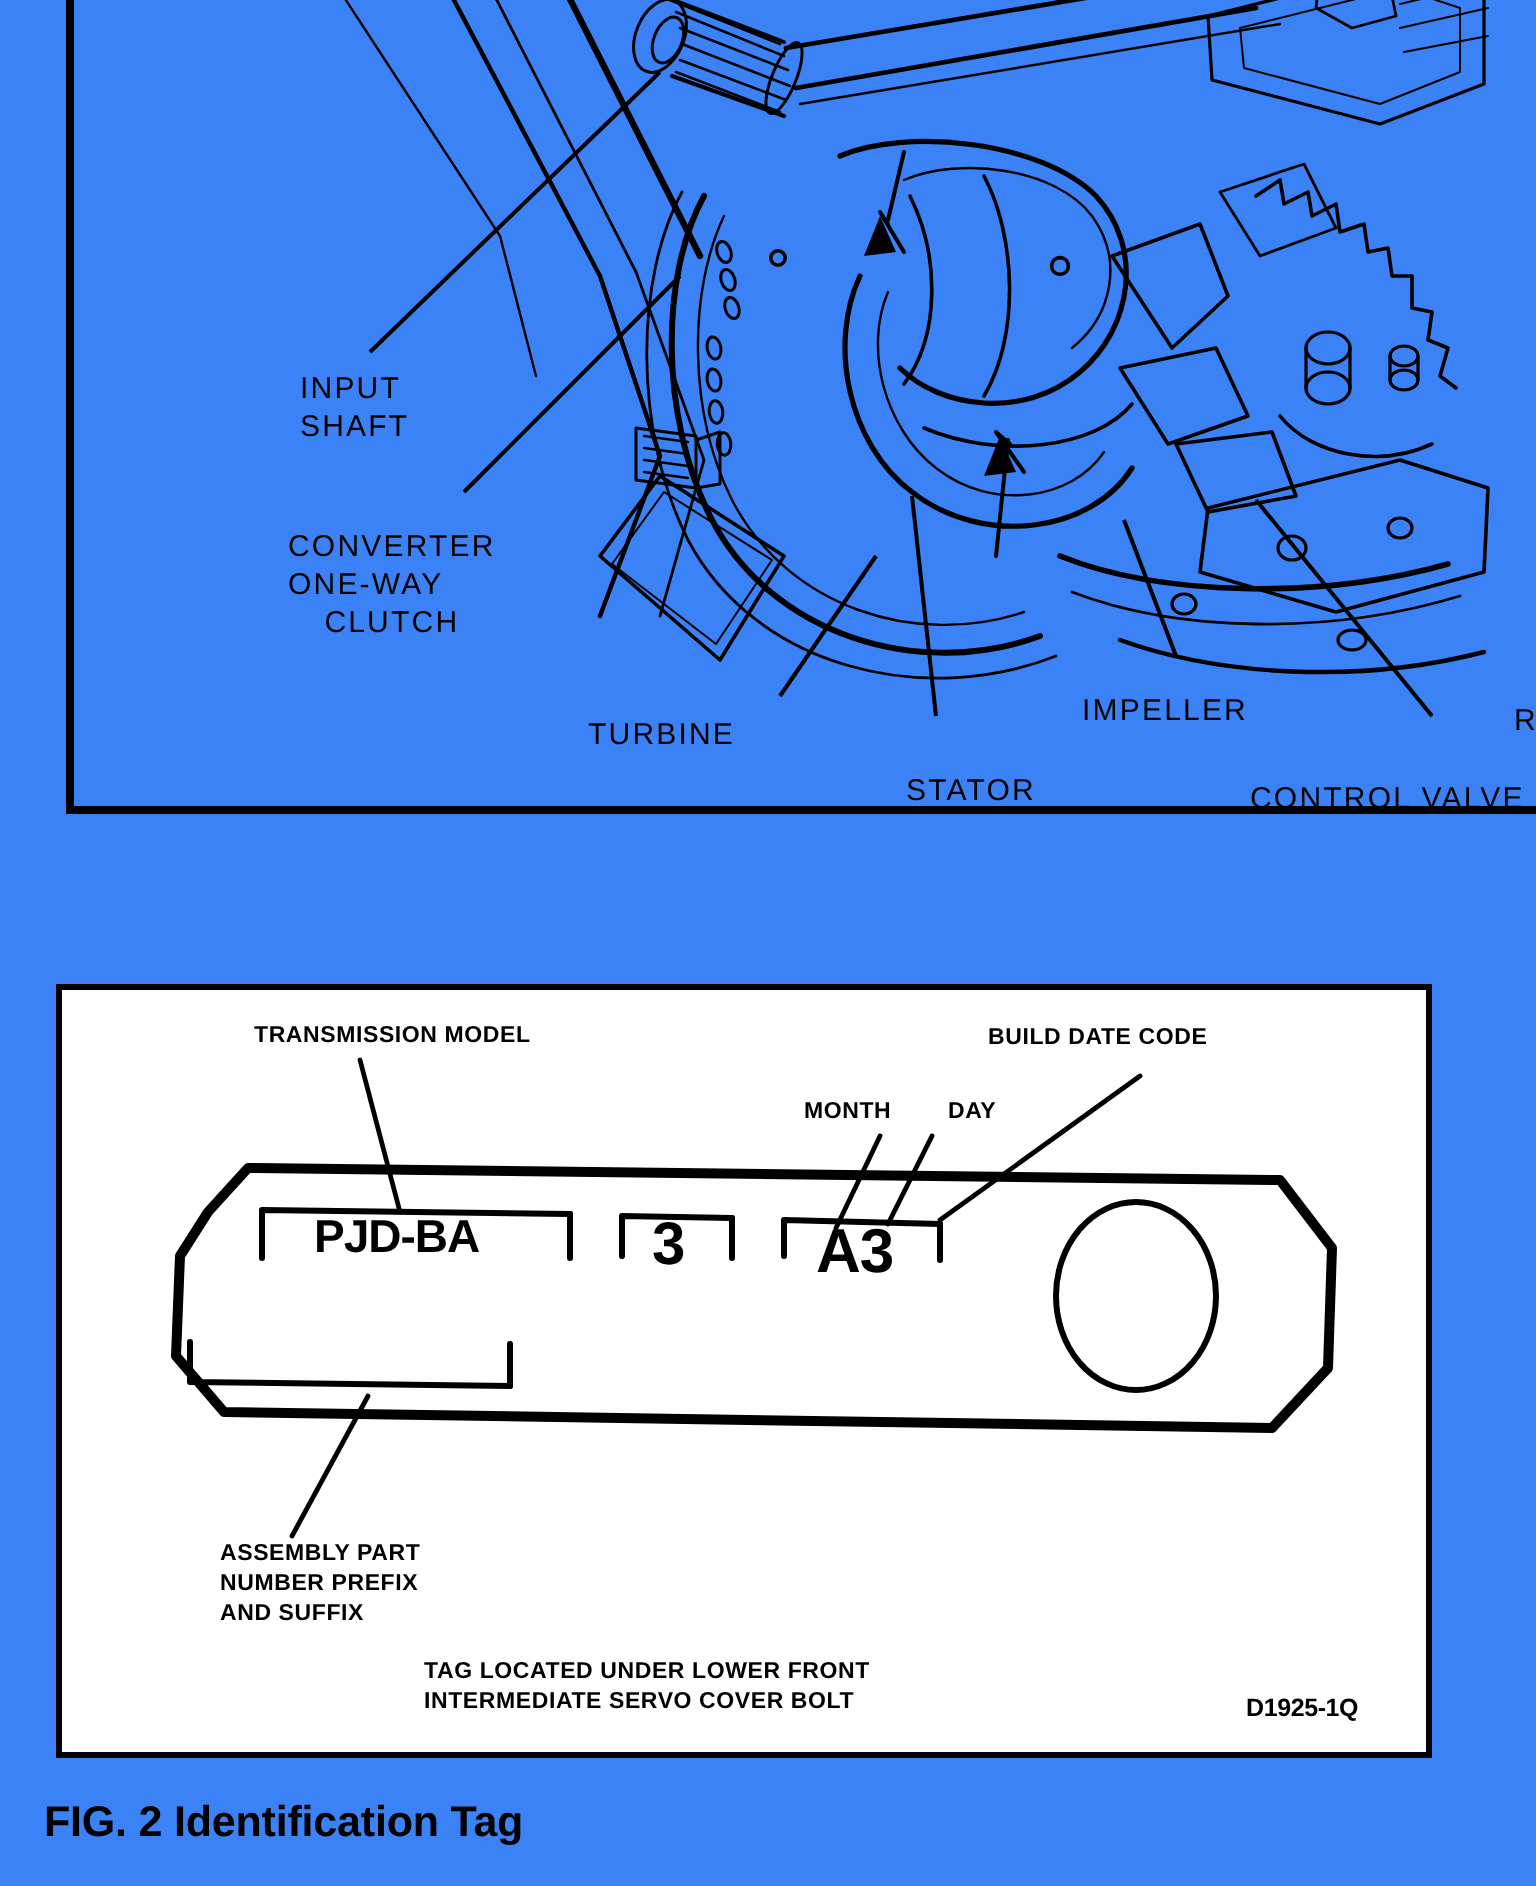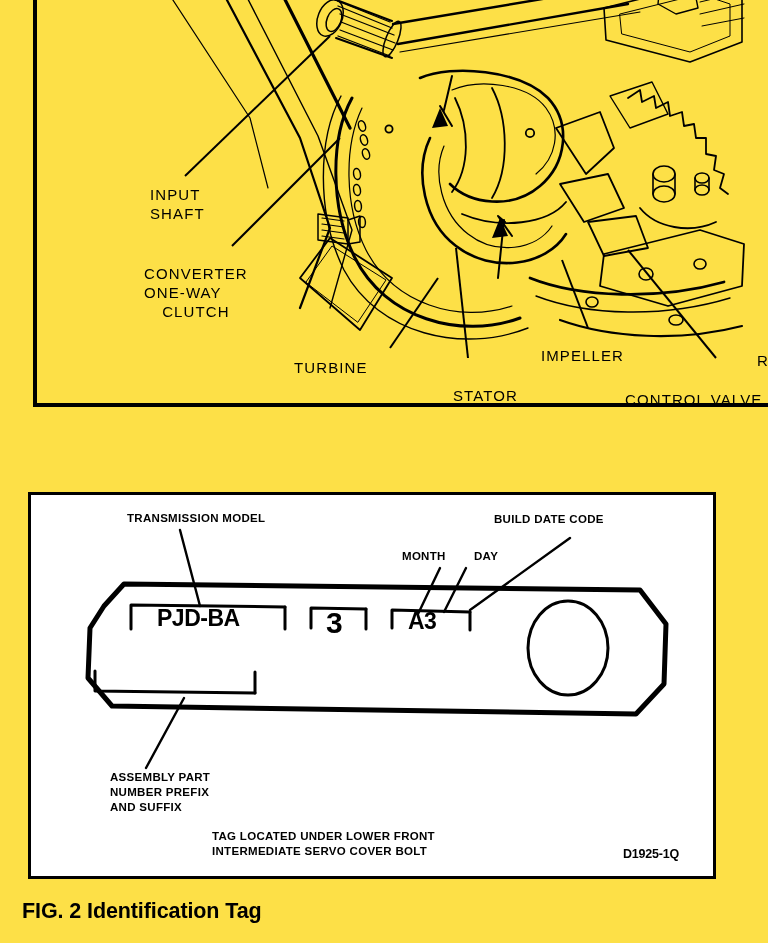--- a/index.html
+++ b/index.html
@@ -14,21 +14,21 @@
     position: relative;
     overflow: hidden;
     font-family: "Liberation Sans", sans-serif;
     color: #000000;
   }
   .page {
     position: absolute;
     left: 0; top: 0;
     width: 768px;
     height: 943px;
-    background: #fde047;
+    background: #3b82f6;
   }
 
   
   #figure-1 {
     position: absolute;
     left: 0px;
     top: -22px;
     width: 768px;
     height: 432px;
   }
@@ -322,21 +322,21 @@
 
     <div class="callout" id="co-tag-location" style="left:212px; top:341px; line-height:15px;">
       <div>TAG LOCATED UNDER LOWER FRONT</div>
       <div>INTERMEDIATE SERVO COVER BOLT</div>
     </div>
 
     <div class="tag-text" id="val-transmission-model" style="left:157px; top:117px; font-size:23px; letter-spacing:-0.5px;">PJD-BA</div>
 
     <div class="tag-text" id="val-unit-digit" style="left:326px; top:118px; font-size:30px;">3</div>
 
-    <div class="tag-text" id="val-build-date-code" style="left:408px; top:120px; font-size:23px; letter-spacing:-0.5px;">A3</div>
+    <div class="tag-text" id="val-build-date-code" style="left:408px; top:120px; font-size:31px; letter-spacing:-0.5px;">A3</div>
 
 
     <div class="drawing-no" id="fig2-drawing-number" style="left:599px; top:359px;padding-left:24px;">D1925-1Q</div>
   </div>
 
   <div class="fig-caption" id="caption-fig2">FIG. 2  Identification Tag</div>
 
 </div>
 
 </body></html>

